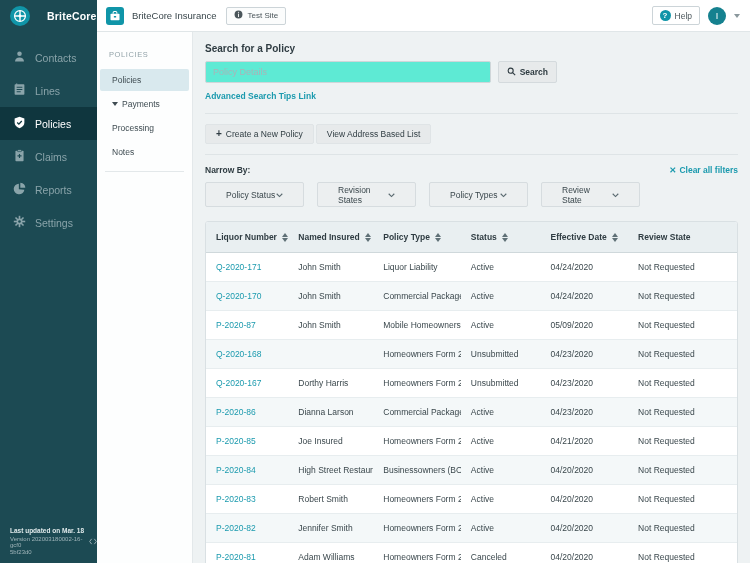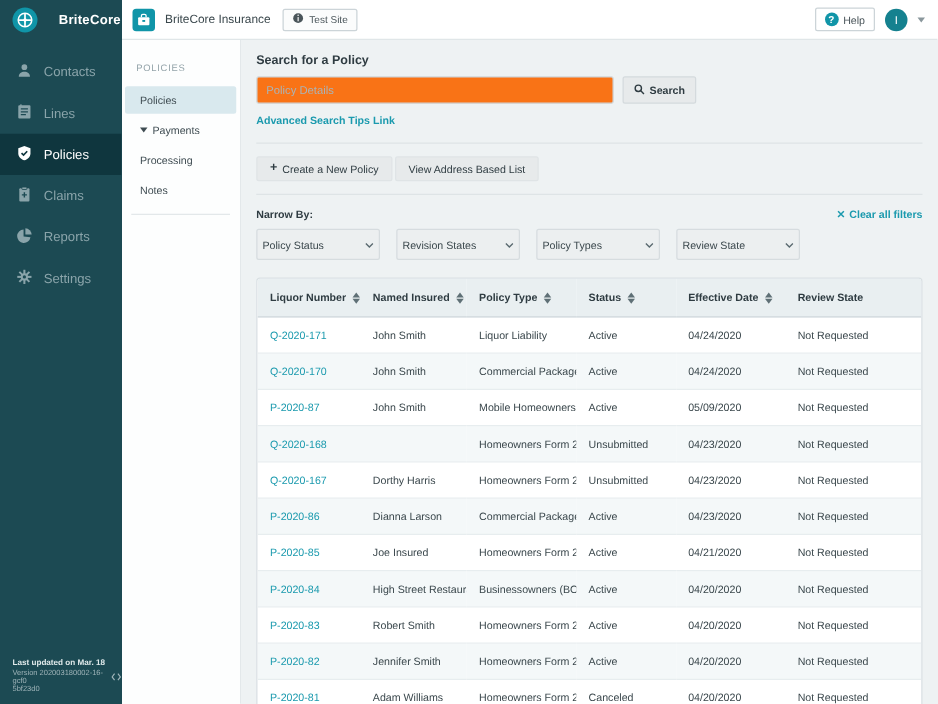--- a/index.html
+++ b/index.html
@@ -35,35 +35,35 @@
   .subnav-header { font-size:7.5px; letter-spacing:.6px; color:#93a3a9; padding:0 0 10px 12px; }
   .subnav-item { font-size:8.5px; color:#3f4c52; padding:6px 6px 6px 12px; margin:0 3px 2px 3px; border-radius:2px; cursor:pointer; display:flex; align-items:center; gap:4px; }
   .subnav-item.selected { background:#d9e9ee; }
   .subnav-caret { width:0; height:0; border-left:3px solid transparent; border-right:3px solid transparent; border-top:4px solid #3f4c52; }
   .subnav-divider { border-bottom:1px solid #e3e8ea; margin:8px 8px 0 8px; }
 
   
   .main { position:absolute; left:193px; top:32px; right:0; padding:11px 12px 0 12px; }
   .section-title { font-size:10px; font-weight:bold; color:#2f3c42; margin-bottom:7px; }
   .search-row { display:flex; align-items:center; width:352px; }
-  .search-input { flex:1; height:22px; border:1px solid #cfd6d9; border-radius:2px; background:#f97316; font-size:9px; padding:0 7px; color:#3a474c; font-family:"Liberation Sans",sans-serif; }
+  .search-input { flex:1; height:22px; border:1px solid #cfd6d9; border-radius:2px; background:#5eead4; font-size:9px; padding:0 7px; color:#3a474c; font-family:"Liberation Sans",sans-serif; }
   .search-input::placeholder { color:#a9b4b8; }
   .search-btn { margin-left:7px; height:22px; border:1px solid #d4dadd; background:#e7eaeb; border-radius:2px; font-size:8.5px; font-weight:bold; color:#2f3c42; padding:0 8px; display:flex; align-items:center; gap:4px; cursor:pointer; }
   .tips-link { display:inline-block; margin-top:8px; font-size:8.5px; font-weight:bold; color:#1b9aae; text-decoration:none; cursor:pointer; }
   .divider { border-top:1px solid #dee4e6; margin:10px 0; }
   .btn-row { display:flex; gap:2px; }
   .gray-btn { height:20px; border:1px solid #dfe4e6; background:#e7eaeb; border-radius:2px; font-size:8.5px; color:#2f3c42; padding:0 10px; display:flex; align-items:center; gap:4px; cursor:pointer; }
   .plus { font-weight:bold; font-size:10px; line-height:1; }
 
   .narrow-row { display:flex; align-items:flex-start; justify-content:space-between; margin-top:2px; }
   .narrow-label { font-size:8.5px; font-weight:bold; color:#2f3c42; }
   .clear-link { font-size:8.5px; font-weight:bold; color:#1b9aae; text-decoration:none; display:flex; align-items:center; gap:3px; cursor:pointer; }
   .clear-x { font-weight:bold; }
   .filter-row { display:flex; gap:13px; margin-top:7px; }
-  .dropdown { width:99px; height:25px; background:#eceff0; border:1px solid #d6dcdf; border-radius:2px; display:flex; align-items:center; justify-content:space-between; padding:0 4px; font-size:8.5px; color:#3a474c; cursor:pointer; }
+  .dropdown { width:99px; height:25px; background:#eceff0; border:1px solid #d6dcdf; border-radius:2px; display:flex; align-items:center; justify-content:space-between; padding:0 20px; font-size:8.5px; color:#3a474c; cursor:pointer; }
 
   
   .table-wrap { margin-top:14px; background:#fff; border:1px solid #d9e0e3; border-radius:3px; overflow:hidden; }
   table { width:100%; border-collapse:collapse; table-layout:fixed; }
   thead th { background:#e9eff1; border-bottom:1px solid #cfd8db; font-size:8.5px; font-weight:bold; color:#2f3c42; text-align:left; padding:10px 6px 10px 10px; white-space:nowrap; }
   tbody td { font-size:8.5px; color:#3a474c; padding:9px 6px 9px 10px; border-top:1px solid #e7edef; white-space:nowrap; overflow:hidden; }
   tbody tr:nth-child(even) { background:#f4f8f9; }
   tbody a { color:#1b9aae; text-decoration:none; cursor:pointer; }
   .sort { display:inline-flex; flex-direction:column; gap:1px; margin-left:5px; vertical-align:middle; cursor:pointer; }
   .sort .up { width:0; height:0; border-left:3px solid transparent; border-right:3px solid transparent; border-bottom:4px solid #5f7076; }

